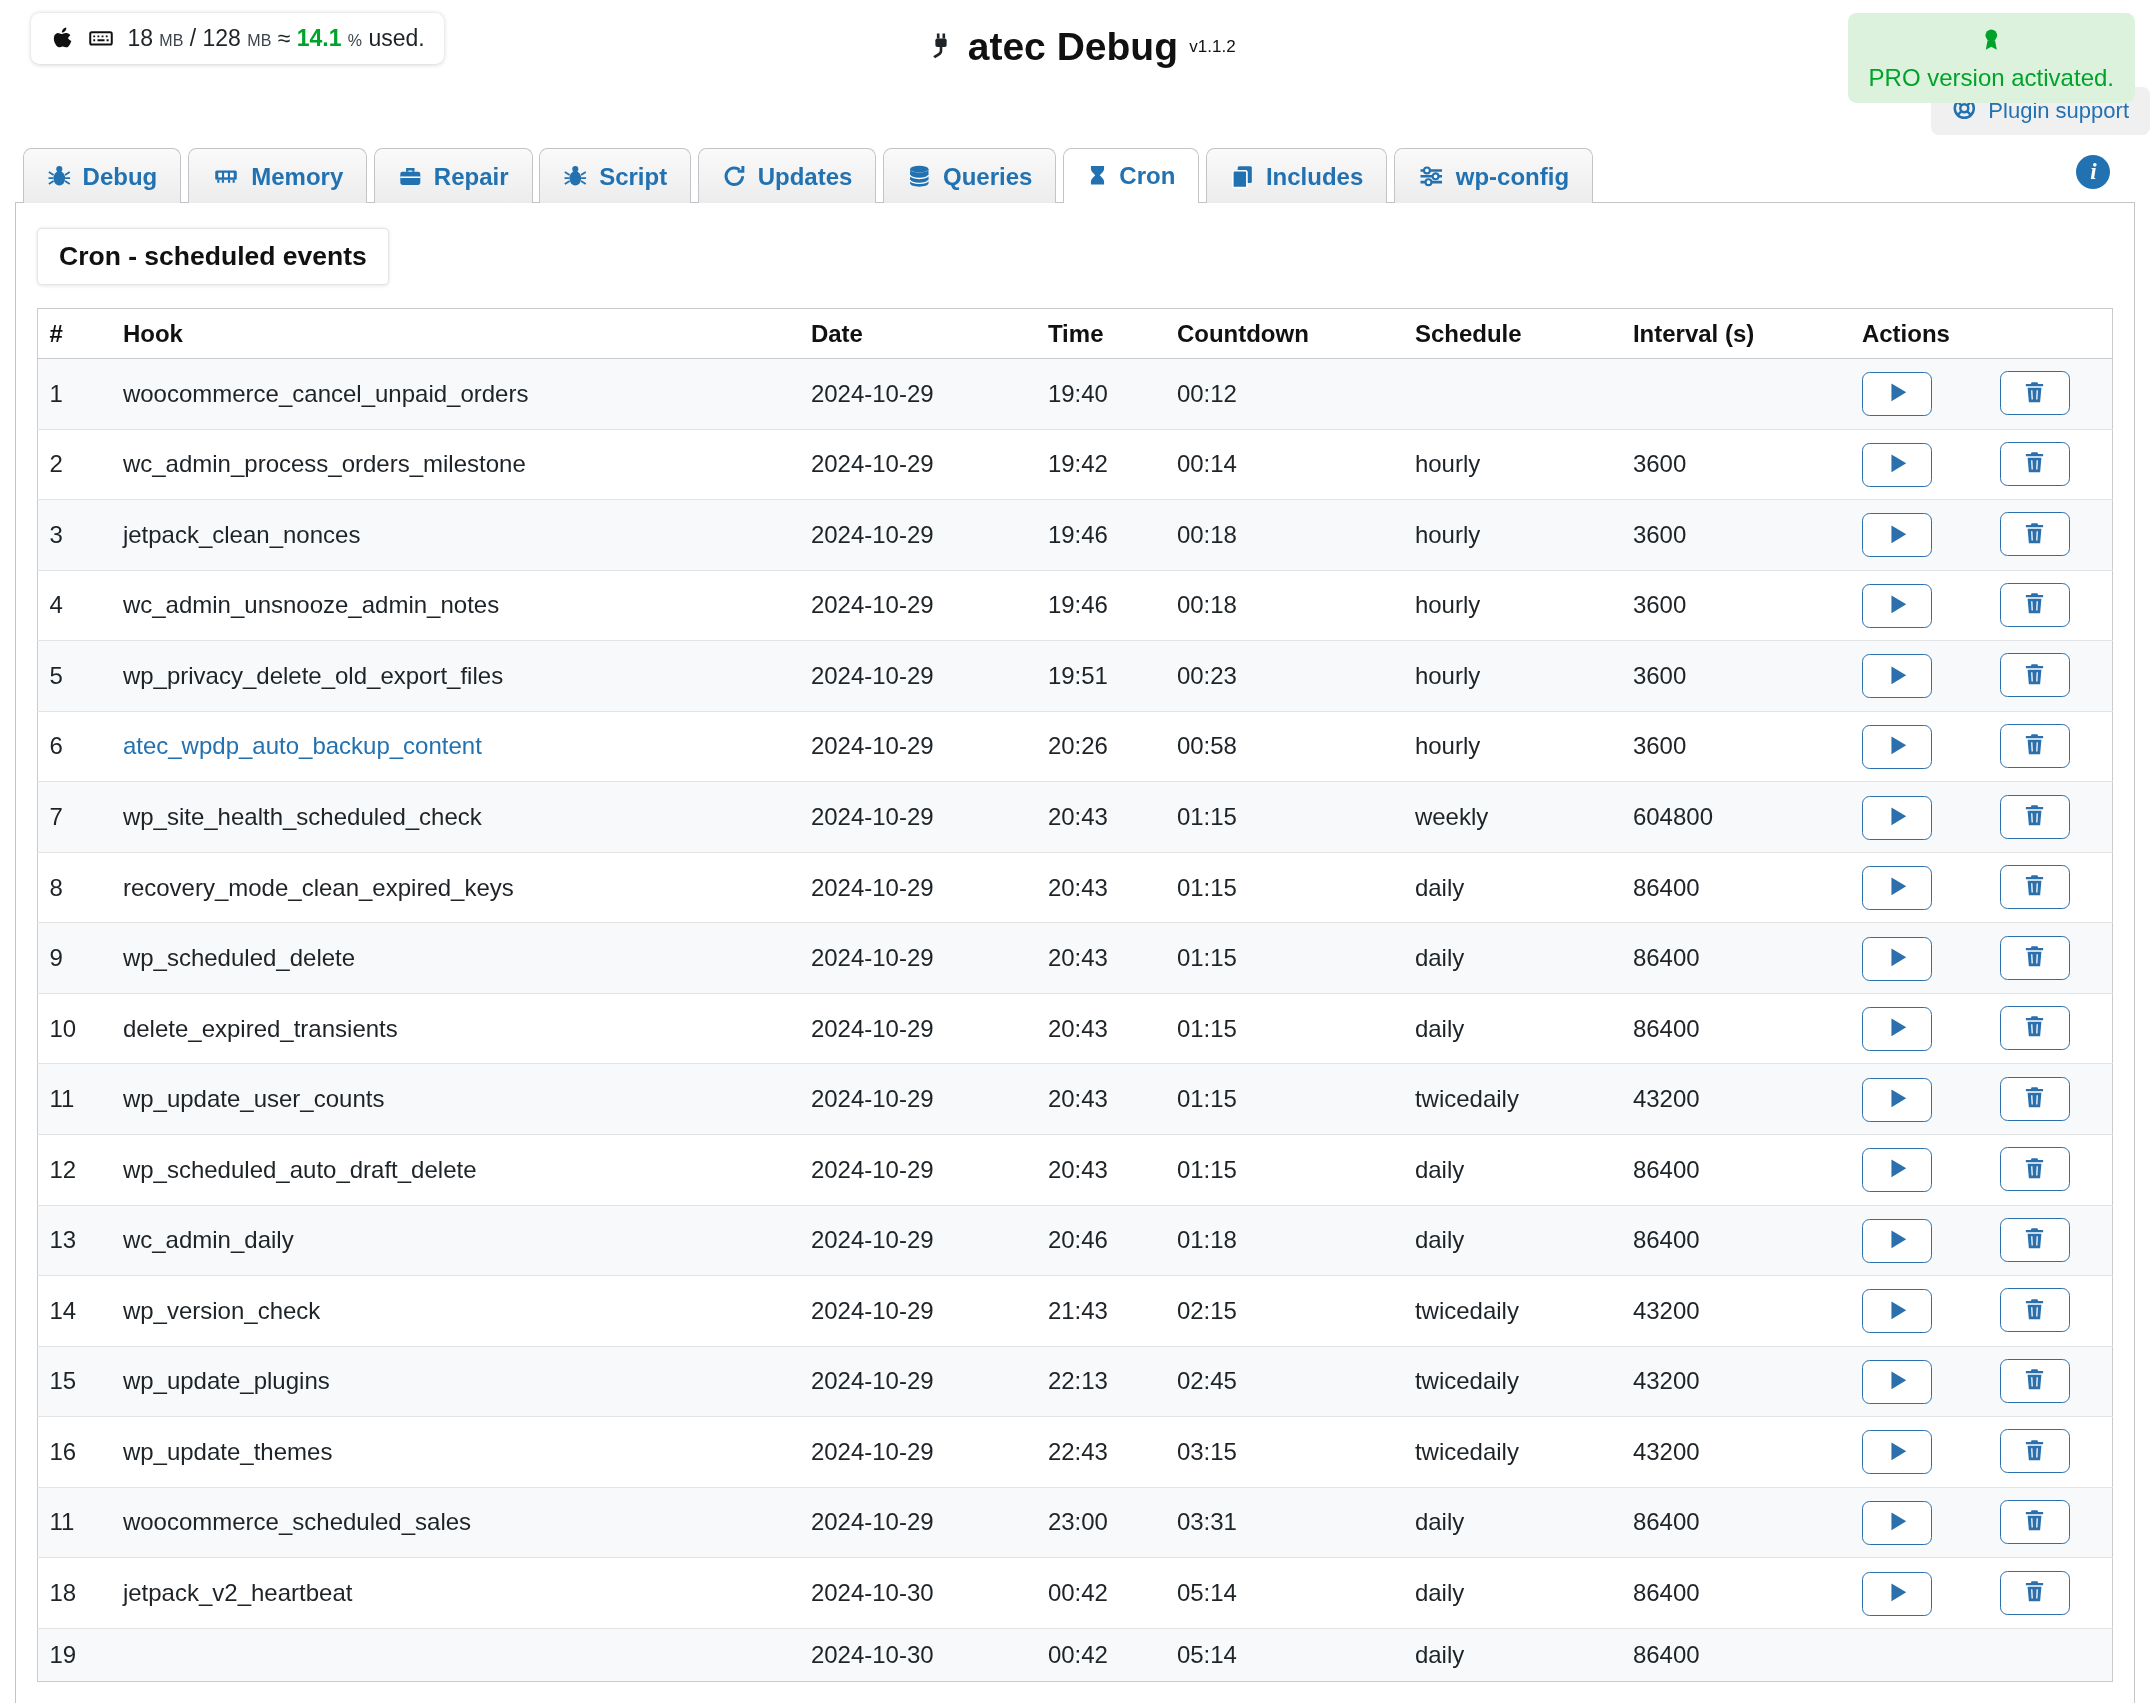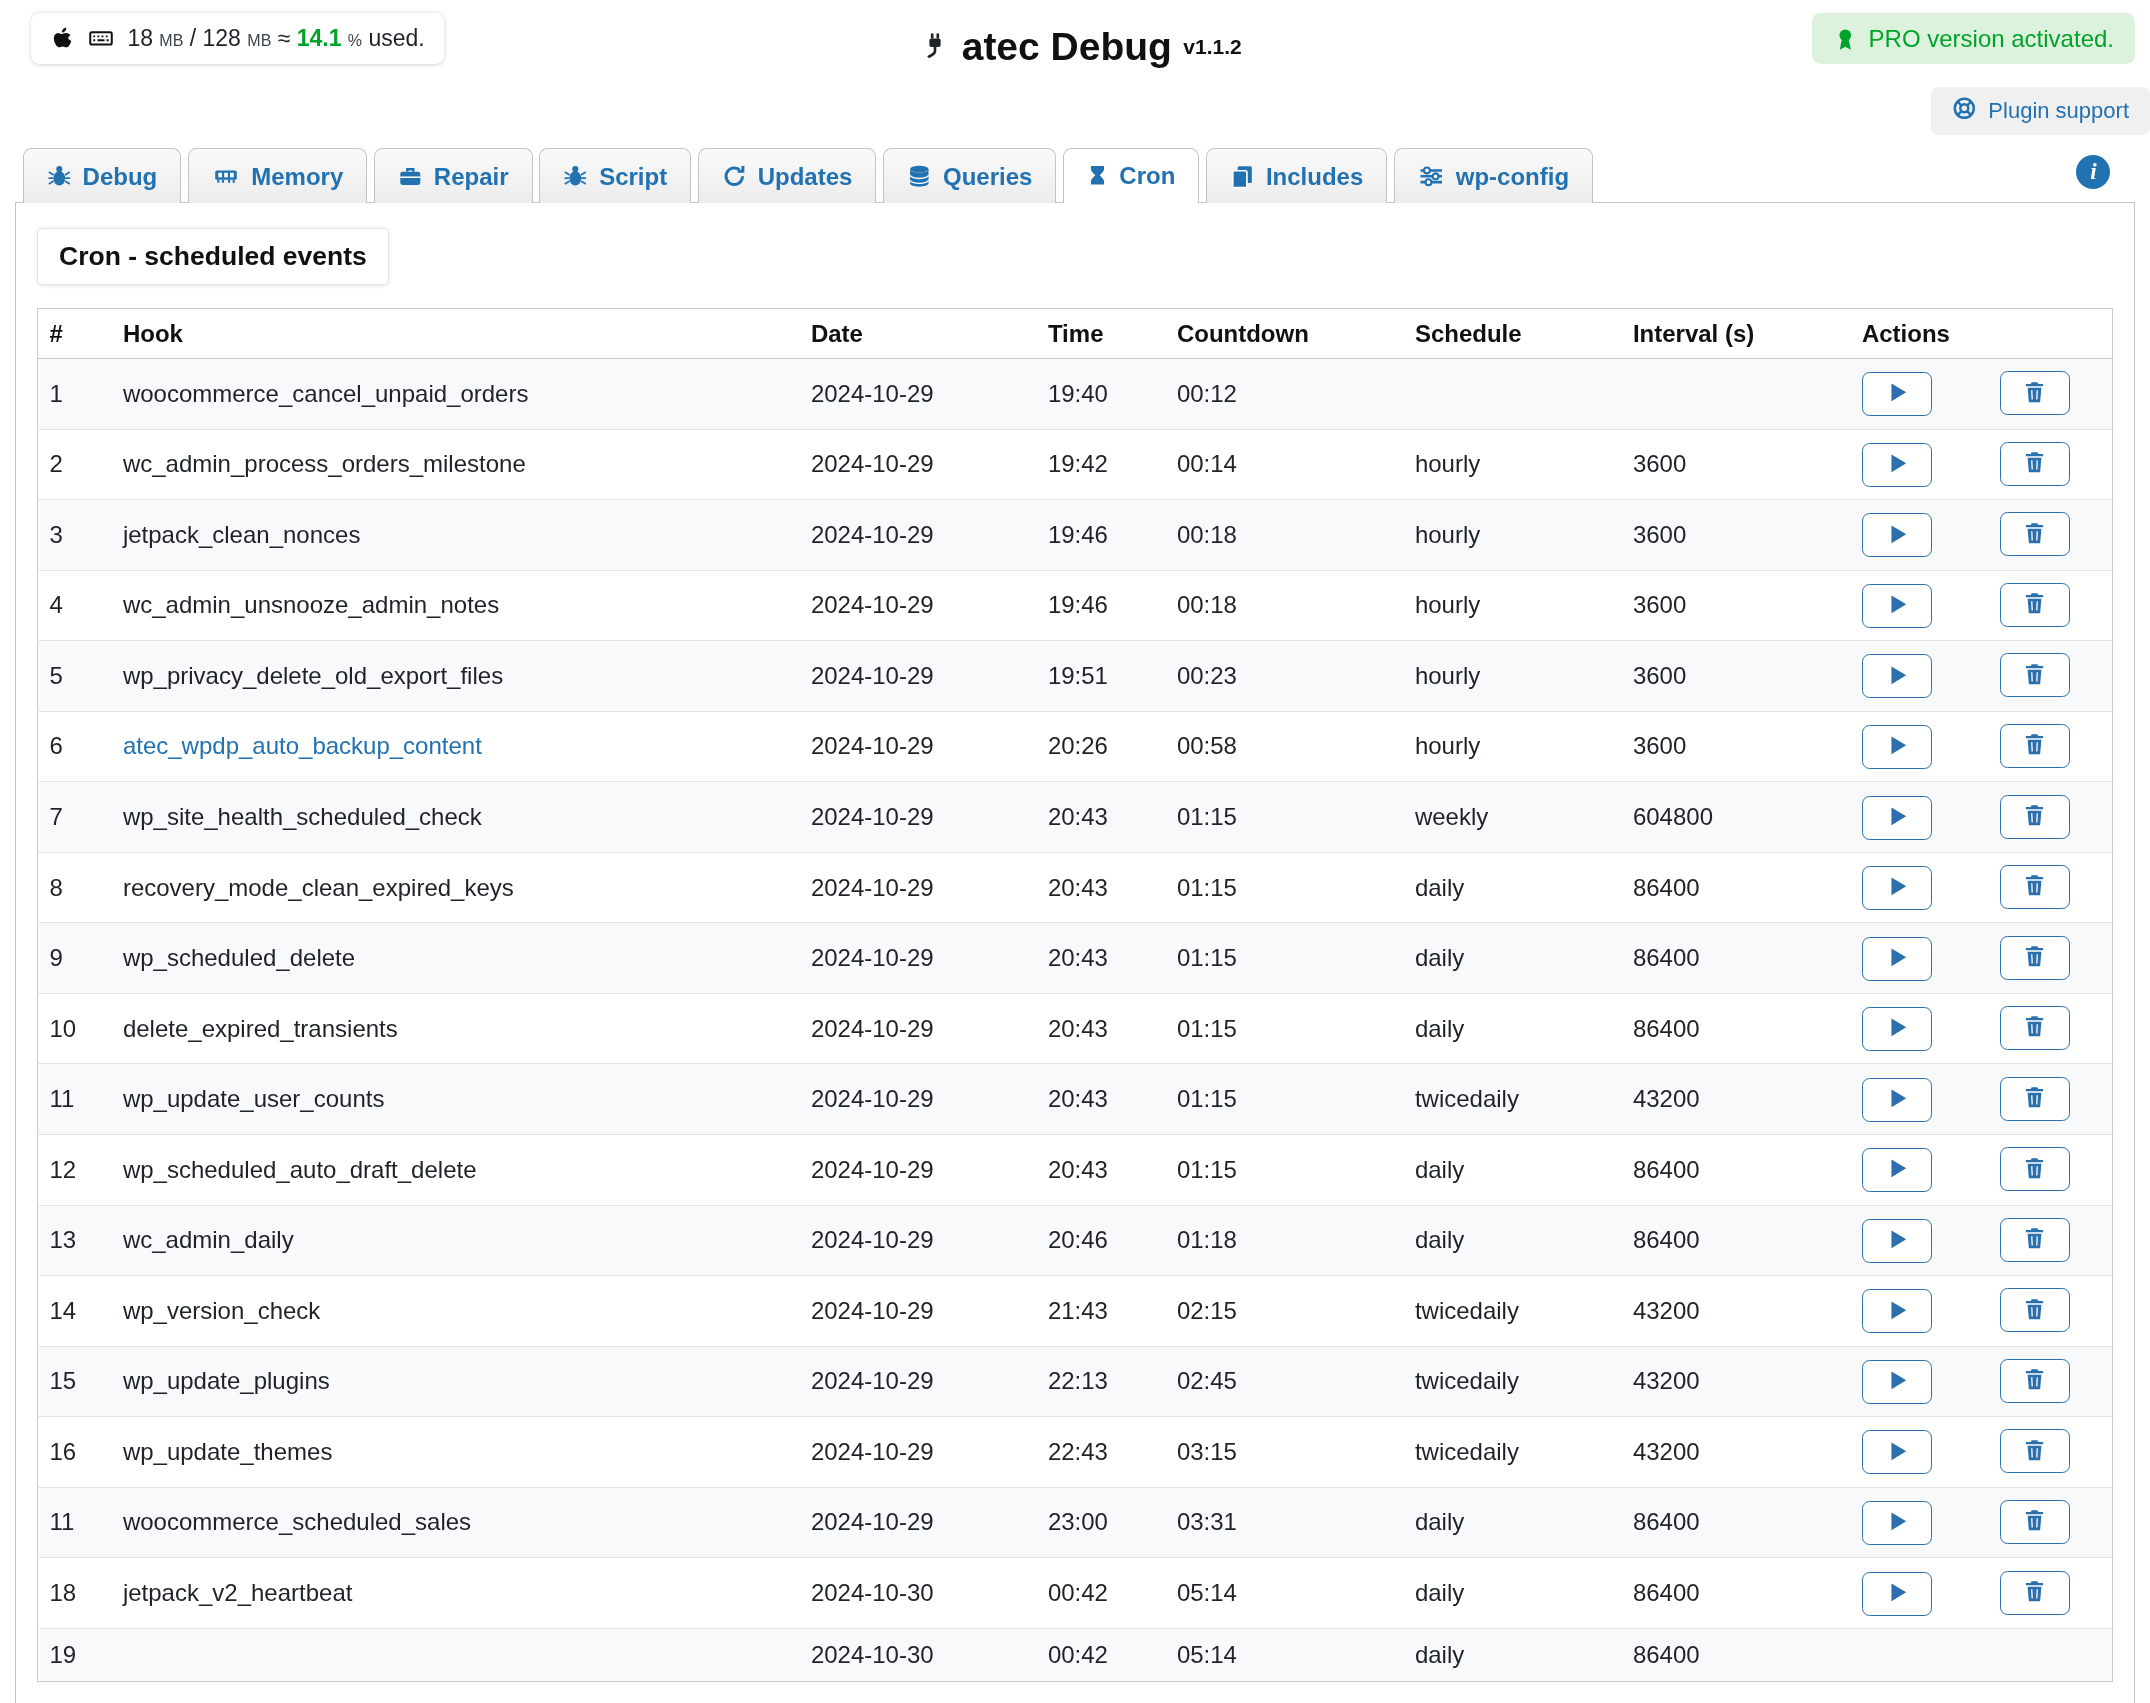--- a/index.html
+++ b/index.html
@@ -19,32 +19,32 @@
     font-size:23px;
   }
   .mem-box .blk-icon { display:inline-flex; color:#111; }
   .mem-small { font-size:16px; color:#3c434a; }
   .mem-green { color:#00a32a; font-weight:700; }
   .center-title {
     position:absolute; left:0; right:0; top:24.6px;
     display:flex; justify-content:center; align-items:center; gap:11.4px;
   }
   .center-title .app-title { font-size:39px; font-weight:700; color:#111; }
-  .center-title .app-version { font-size:21px; font-weight:700; color:#111; }
+  .center-title .app-version { font-size:17px; font-weight:400; color:#111; }
   .support-wrap { position:absolute; left:0; right:0; top:87px; display:flex; justify-content:flex-end;padding-left:37px; }
   .support-btn {
     display:flex; align-items:center; gap:11.4px;
     background:#f0f0f1; border-radius:7.6px; padding:8.5px 21px;
     font-size:22px; color:#2271b1; cursor:pointer;
   }
   .pro-box {
     position:absolute; right:15px; top:13.2px;
     background:#ddf2dd; border-radius:8.5px;
     padding:11.4px 21px; display:flex; align-items:center; gap:11.4px;
-    font-size:24px; color:#00a32a; font-weight:400;
+    font-size:24px; color:#00a32a; font-weight:400;flex-direction:column;
   }
   .pro-box .pro-ico { display:inline-flex; color:#00a32a; }
   
   .tabbar {
     position:relative; margin:0 15px; padding-left:7.6px;
     display:flex; align-items:flex-end;
     border-bottom:0.9px solid #c3c4c7; height:61px;
   }
   .tab {
     display:inline-flex; align-items:center; gap:11.4px;

